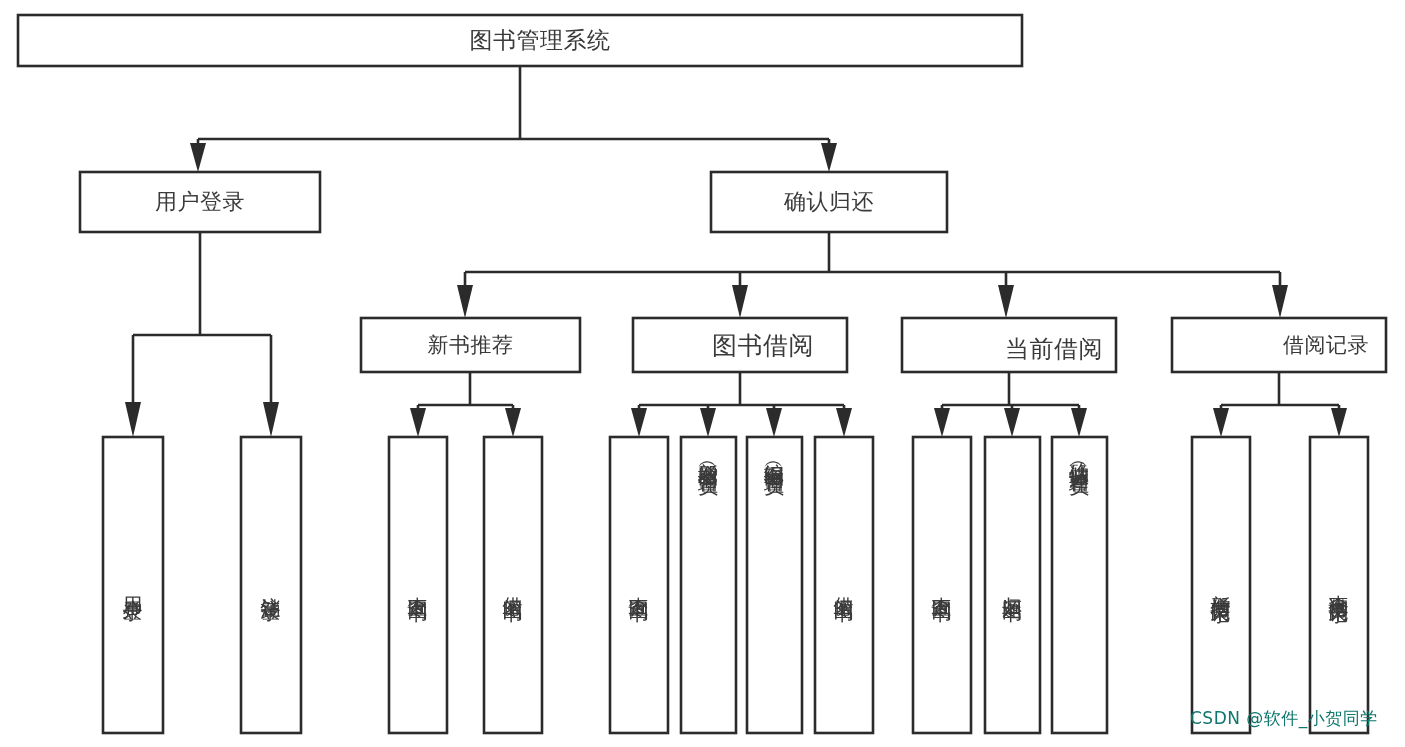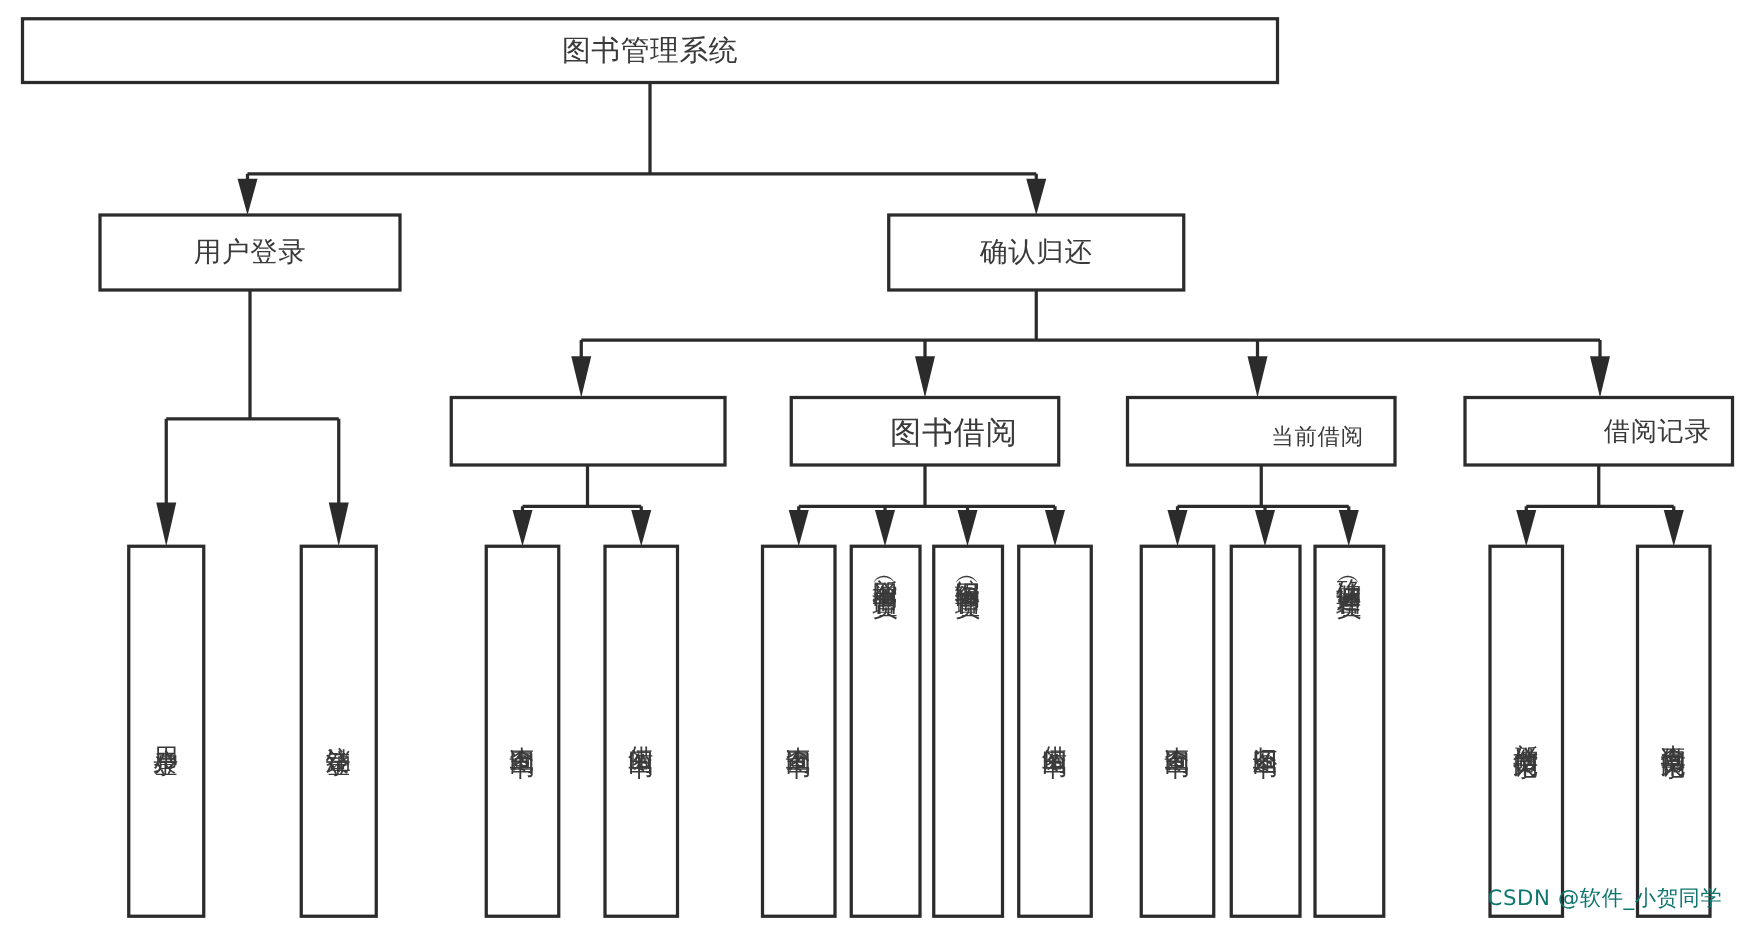--- a/index.html
+++ b/index.html
@@ -186,27 +186,28 @@
     <rect class="node-box" x="815" y="437" width="58" height="296"></rect>
 
     <rect class="node-box" x="913" y="437" width="58" height="296"></rect>
     <rect class="node-box" x="985" y="437" width="55" height="296"></rect>
     <rect class="node-box" x="1052" y="437" width="55" height="296"></rect>
 
     <rect class="node-box" x="1192" y="437" width="58" height="296"></rect>
     <rect class="node-box" x="1310" y="437" width="58" height="296"></rect>
   </svg>
 
-  <div class="node-label-h" style="left:18px; top:15px; width:1004px; height:51px; font-size:23px;">图书管理系统</div>
+  <div class="node-label-h" style="left:18px; top:15px; width:1004px; height:51px; font-size:23px;padding-left:20px;">图书管理系统</div>
 
   <div class="node-label-h" style="left:80px; top:172px; width:240px; height:60px; font-size:22px;">用户登录</div>
   <div class="node-label-h" style="left:711px; top:172px; width:236px; height:60px; font-size:22px;">确认归还</div>
 
+  <div class="node-label-h" style="left:361px; top:318px; width:219px; height:54px; font-size:21px;">新书推荐</div>
   <div class="node-label-h" style="left:657px; top:318px; width:212px; height:54px; font-size:25px;">图书借阅</div>
-  <div class="node-label-h" style="left:902px; top:318px; width:214px; height:62px; font-size:18px;padding-left:45px;">当前借阅</div>
+  <div class="node-label-h" style="left:902px; top:318px; width:214px; height:62px; font-size:24px;padding-left:45px;">当前借阅</div>
   <div class="node-label-h" style="left:1172px; top:318px; width:252px; height:54px; font-size:21px;margin-left:28px;">借阅记录</div>
 
   <div class="node-label-v" style="left:103px; top:437px; width:60px; height:296px;">用户登录</div>
   <div class="node-label-v" style="left:241px; top:437px; width:60px; height:296px;">注销登录</div>
 
   <div class="node-label-v" style="left:389px; top:437px; width:58px; height:296px;">查询图书</div>
   <div class="node-label-v" style="left:484px; top:437px; width:58px; height:296px;">借阅图书</div>
 
   <div class="node-label-v" style="left:610px; top:437px; width:58px; height:296px;">查询图书</div>
   <div class="node-label-v" style="left:681px; top:437px; width:55px; height:296px; justify-content:flex-start; padding-top:10px; box-sizing:border-box;">新增图书（管理员）</div>

